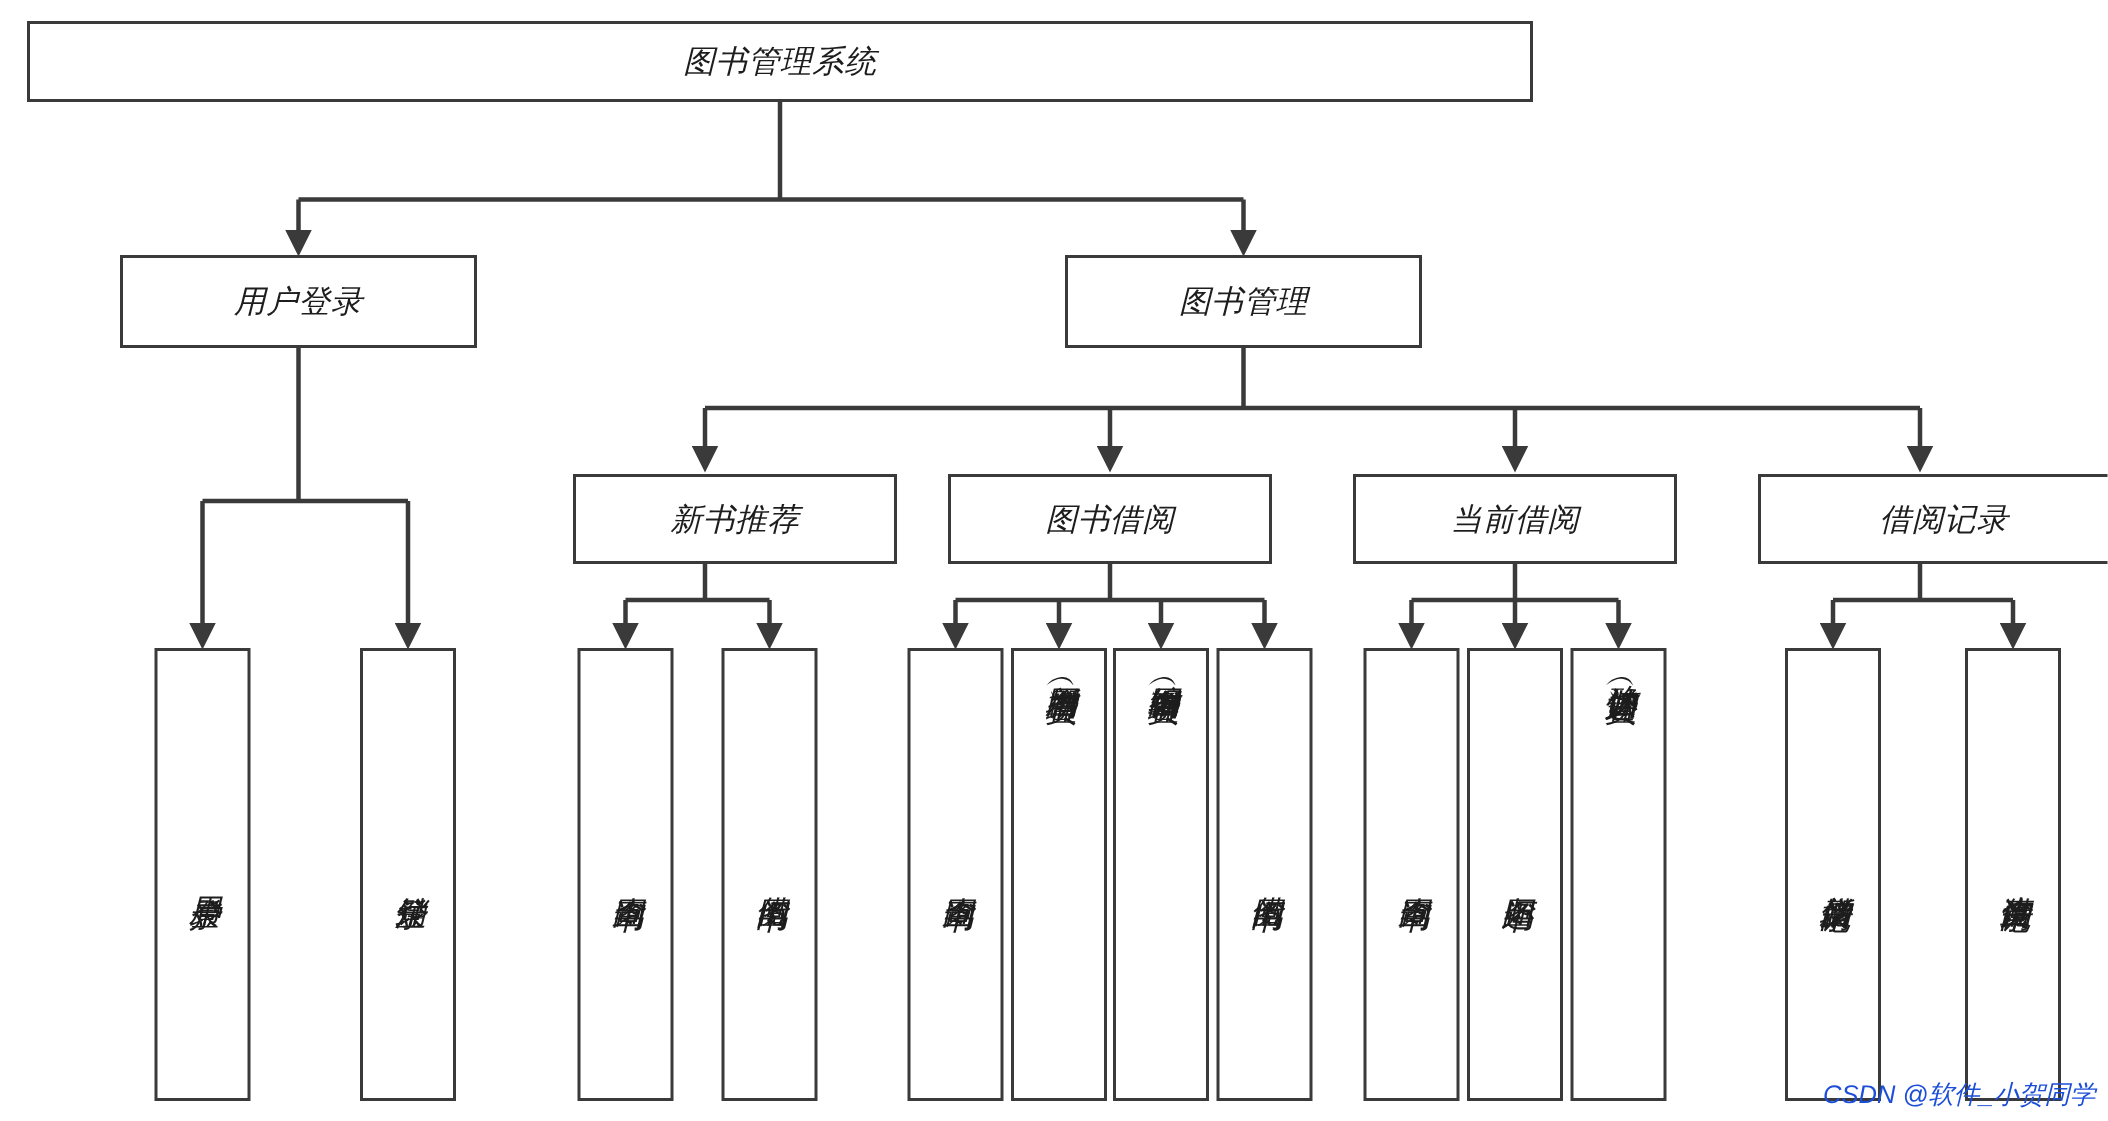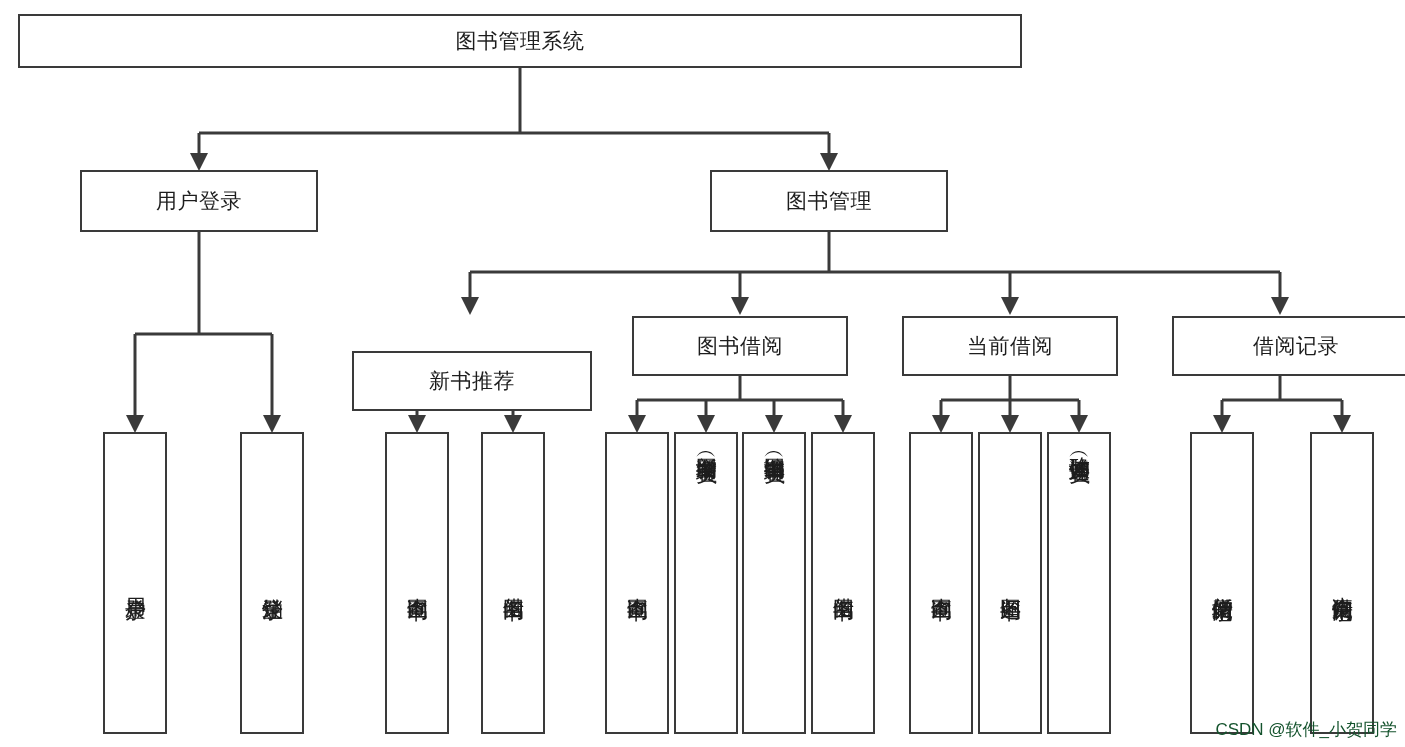--- a/index.html
+++ b/index.html
@@ -12,20 +12,21 @@
     height: 747px;
     font-family: "Liberation Sans", "DejaVu Sans", sans-serif;
     overflow: hidden;
     position: relative;
   }
   #diagram-root {
     position: relative;
     width: 1405px;
     height: 747px;
     background: #ffffff;
+    font-style: italic;
   }
   svg.connectors {
     position: absolute;
     left: 0;
     top: 0;
     width: 1405px;
     height: 747px;
     pointer-events: none;
   }
   .node {
@@ -58,21 +59,21 @@
   }
   .node.vert.mid {
     align-items: center;
     padding-top: 0;
   }
   .watermark {
     position: absolute;
     right: 8px;
     bottom: 6px;
     font-size: 17px;
-    color: #14532d;
+    color: #1d4ed8;
     white-space: nowrap;
     font-family: "Liberation Sans", "DejaVu Sans", sans-serif;
   }
 </style>
 </head>
 <body>
 
 <div id="diagram-root">
 
   <svg class="connectors" viewBox="0 0 1405 747" xmlns="http://www.w3.org/2000/svg">
@@ -129,21 +130,21 @@
     <span>图书管理系统</span>
   </div>
 
   <div class="node horiz" style="left:80px; top:170px; width:238px; height:62px;">
     <span>用户登录</span>
   </div>
   <div class="node horiz" style="left:710px; top:170px; width:238px; height:62px;text-align:right;">
     <span>图书管理</span>
   </div>
 
-  <div class="node horiz" style="left:352px; top:316px; width:240px; height:60px;margin-top:35px;">
+  <div class="node horiz" style="left:382px; top:316px; width:216px; height:60px;">
     <span>新书推荐</span>
   </div>
   <div class="node horiz" style="left:902px; top:316px; width:216px; height:60px;">
     <span>当前借阅</span>
   </div>
   <div class="node horiz" style="left:632px; top:316px; width:216px; height:60px;">
     <span>图书借阅</span>
   </div>
   <div class="node horiz" style="left:1172px; top:316px; width:248px; height:60px;">
     <span>借阅记录</span>

